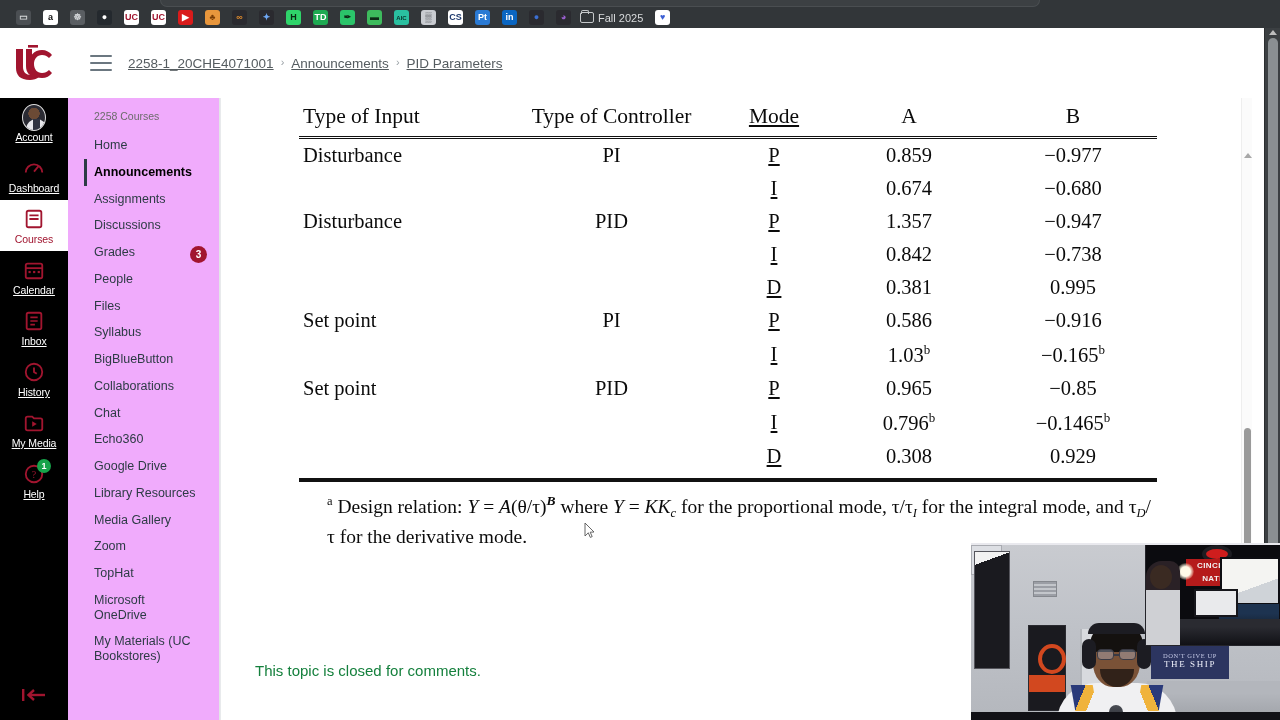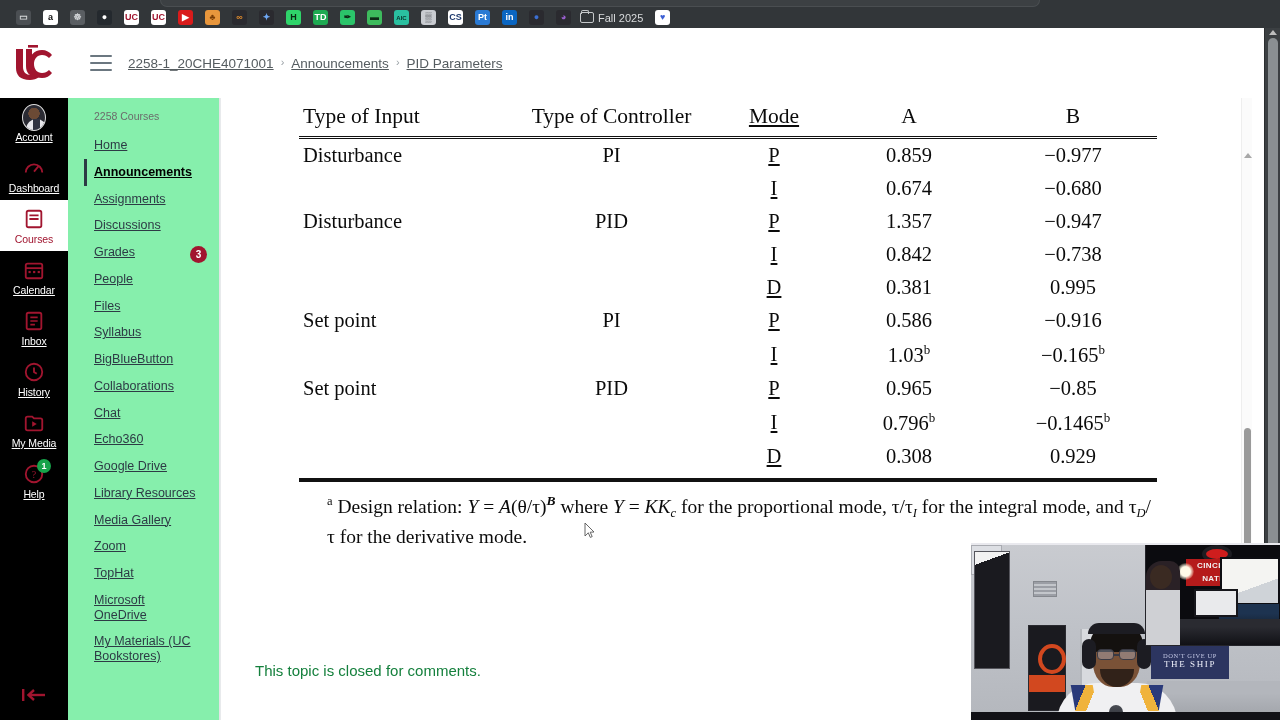--- a/index.html
+++ b/index.html
@@ -133,33 +133,32 @@
   #collapse-btn {
     position: absolute; bottom: 10px; left: 0;
     width: 68px; height: 30px;
     display: flex; align-items: center; justify-content: center;
   }
 
   
   #course-nav {
     position: absolute; top: 70px; left: 68px;
     width: 152px; height: 622px;
-    background: #86efac;
+    background: #f0abfc;
     border-right: 1px solid #e3e5e7;
     padding: 12px 0 0 16px;
     overflow: hidden;
   }
   #course-term {
     font-size: 10.5px; color: #6b6b6b;
     margin: 0 0 10px 10px;
   }
   .cnav-item {
     display: block;
     font-size: 12.5px; color: #2d3b45;
-    text-decoration: underline;
     padding: 6px 19px 6px 10px;
     line-height: 1.18;
     position: relative;
   }
   .cnav-item.active {
     font-weight: bold; color: #000;
     border-left: 3px solid #2d3b45;
     padding-left: 7px;
   }
   .cnav-badge {

